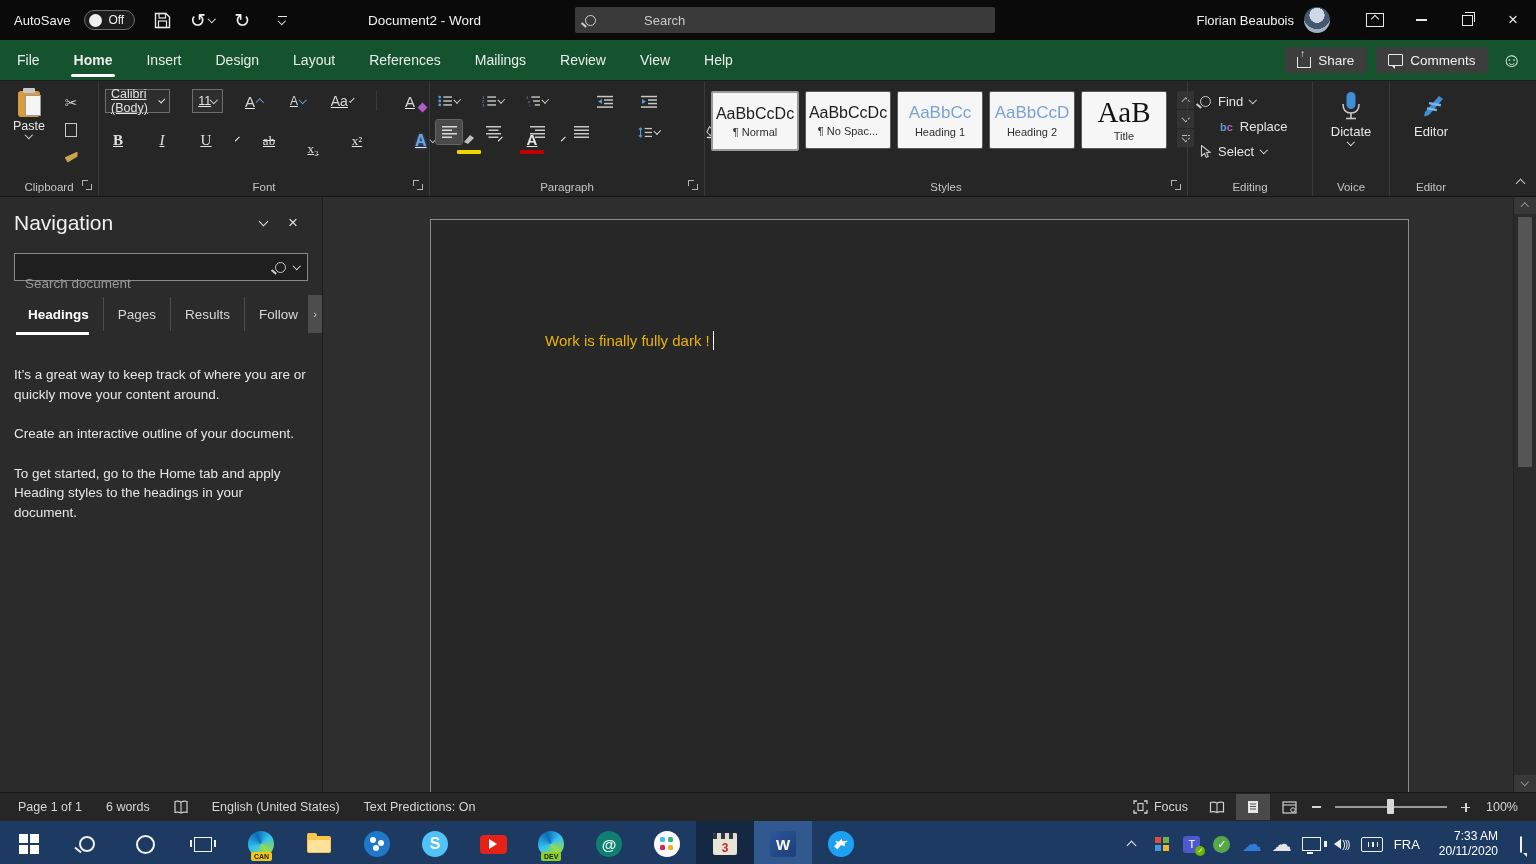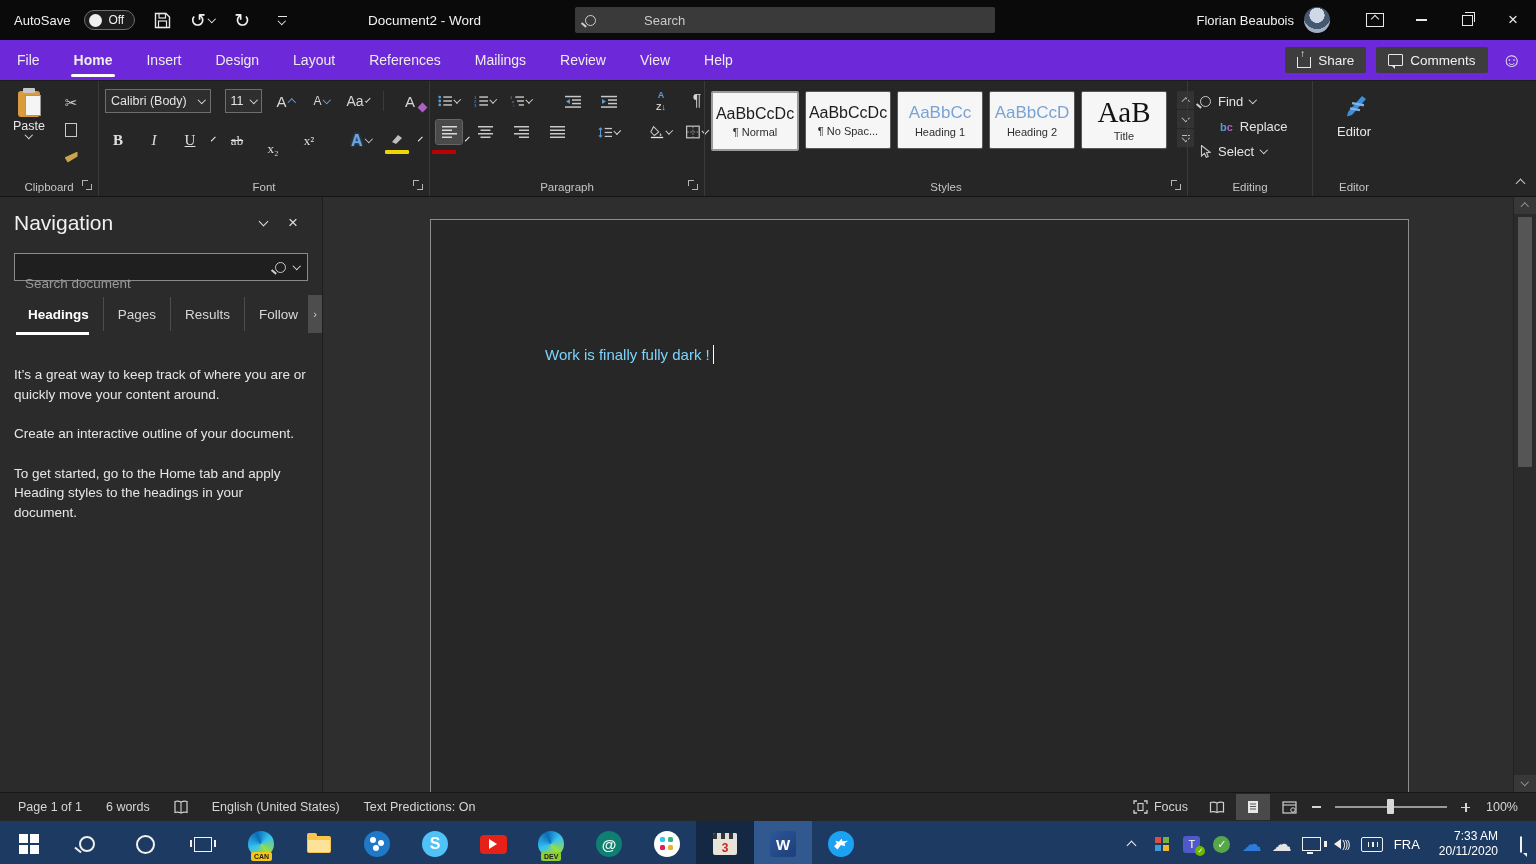--- a/index.html
+++ b/index.html
@@ -29,21 +29,21 @@
   .min-ico{width:11px;height:1.5px;background:#e8e8e8;}
   .restore-ico{width:9px;height:9px;border:1.2px solid #e8e8e8;position:relative;}
   .restore-ico::before{content:"";position:absolute;left:2px;top:-4px;width:9px;height:9px;border-top:1.2px solid #e8e8e8;border-right:1.2px solid #e8e8e8;}
 
   
   .chv{display:inline-block;width:6px;height:6px;border-right:1.4px solid currentColor;border-bottom:1.4px solid currentColor;transform:rotate(45deg);margin-top:-3px;}
   .chv-u{transform:rotate(-135deg);margin-top:3px;}
   .chv-sm{width:4.5px;height:4.5px;}
 
   
-  .tabrow{height:40px;background:#6d28d9;display:flex;align-items:center;position:relative;border-bottom:1px solid #1c1c1c;}
+  .tabrow{height:40px;background:#14532d;display:flex;align-items:center;position:relative;border-bottom:1px solid #1c1c1c;}
   .rtab{padding:0 17px;font-size:14px;color:#ececec;height:40px;display:flex;align-items:center;position:relative;cursor:default;}
   .rtab.active{font-weight:bold;}
   .rtab.active::after{content:"";position:absolute;left:14px;right:14px;bottom:3px;height:3px;background:#fff;border-radius:2px;}
   .tabrow-right{position:absolute;right:14px;display:flex;align-items:center;gap:10px;}
   .pill-btn{background:#3d3d3d;border-radius:2px;height:26px;display:flex;align-items:center;gap:7px;padding:0 12px;font-size:13.5px;color:#f0f0f0;}
   .share-ico{width:12px;height:10px;border:1.3px solid #e8e8e8;border-top:none;position:relative;margin-top:4px;}
   .share-ico::after{content:"↑";position:absolute;left:2px;top:-9px;font-size:10px;}
   .comment-ico{width:13px;height:10px;border:1.4px solid #e8e8e8;border-radius:1px;position:relative;}
   .comment-ico::after{content:"";position:absolute;left:2px;bottom:-4px;border-left:4px solid transparent;border-right:0 solid transparent;border-top:4px solid #e8e8e8;}
 
@@ -62,21 +62,21 @@
   .paste-big{width:46px;display:flex;flex-direction:column;align-items:center;gap:2px;padding-top:2px;}
   .clip-ico{width:22px;height:26px;background:#d99b3c;border-radius:3px;position:relative;}
   .clip-ico::before{content:"";position:absolute;left:5px;top:-3px;width:12px;height:5px;background:#c8c8c8;border-radius:1px;}
   .clip-ico::after{content:"";position:absolute;left:7px;top:4px;width:14px;height:19px;background:#f5f5f5;border:1px solid #999;}
   .sm-col{display:flex;flex-direction:column;gap:3px;margin-left:6px;padding-top:2px;}
   .copy-ico{width:10px;height:12px;border:1.2px solid #c8c8c8;position:relative;background:#262626;}
   .copy-ico::before{content:"";position:absolute;left:2.5px;top:-4.5px;width:10px;height:12px;border:1.2px solid #c8c8c8;background:#262626;z-index:-1;}
   .painter-ico{width:13px;height:11px;background:#caa34a;clip-path:polygon(0 55%,100% 0,100% 45%,25% 100%);}
   .fontname{width:152px;}
   .fontsize{width:42px;margin-left:4px;}
-  .fr{display:flex;align-items:center;gap:10px;}
+  .fr{display:flex;align-items:center;gap:18px;text-decoration:underline;}
   .fr+.fr{margin-top:7px;}
   .biu{font-size:15px;color:#e0e0e0;font-family:"Liberation Serif",serif;}
   .blue{color:#6ca6e0;}
   .ahl{position:relative;padding-bottom:3px;font-weight:bold;}
   .ahl .bar{position:absolute;left:1px;right:1px;bottom:0;height:4px;border-radius:1px;}
   .list-svg,.al-svg{display:block;}
 
   
   .style-card{width:84px;height:56px;background:#f6f6f6;border:1px solid #585858;border-radius:2px;display:flex;flex-direction:column;align-items:center;justify-content:center;overflow:hidden;flex:none;}
   .style-card.sel{border:2px solid #9a9a9a;}
@@ -107,21 +107,21 @@
   .ntab+.ntab{border-left:1px solid #4c4c4c;}
   .ntab.active{font-weight:bold;color:#fff;}
   .ntab.active::after{content:"";position:absolute;left:2px;right:14px;bottom:-4px;height:3px;background:#fff;}
   .ntab.cut{max-width:62px;overflow:hidden;padding-right:0;}
   .ntab-scroll{position:absolute;right:-14px;top:-2px;width:14px;height:38px;background:#4d4d4d;color:#cfcfcf;display:flex;align-items:center;justify-content:center;font-size:11px;}
   .nav-body{margin-top:34px;font-size:13.5px;line-height:1.45;color:#e6e6e6;}
   .nav-body p{margin:0 0 20px 0;}
 
   .canvas{flex:1;position:relative;background:#2e2e2e;overflow:hidden;}
   .page{position:absolute;left:107px;top:22px;width:977px;height:640px;background:#272727;border:1px solid #8c8c8c;}
-  .doc-line{position:absolute;left:114px;top:125px;font-size:15px;color:#7dd3fc;display:flex;align-items:center;}
+  .doc-line{position:absolute;left:114px;top:111px;font-size:15px;color:#eab308;display:flex;align-items:center;}
   .caret{display:inline-block;width:1px;height:19px;background:#fff;margin-left:3px;}
 
   .vscroll{width:22px;flex:none;background:#2b2b2b;border-left:1px solid #222;display:flex;flex-direction:column;align-items:center;}
   .vs-btn{width:22px;height:17px;display:flex;align-items:center;justify-content:center;color:#9d9d9d;background:#383838;}
   .vs-thumb{width:14px;height:250px;background:#555;margin-top:3px;border-radius:1px;}
   .vs-spacer{flex:1;}
 
   
   .statusbar{height:28px;background:#262626;border-top:1px solid #161616;display:flex;align-items:center;font-size:12.5px;color:#d5d5d5;padding:0 8px;gap:4px;}
   .st-item{padding:0 10px;display:flex;align-items:center;gap:6px;height:28px;}
@@ -564,20 +564,33 @@
       <div class="ed-item">
         <svg width="11" height="13" viewBox="0 0 11 13">
           <path d="M1.5 0.5 L1.5 11 L4.5 8.4 L6.2 12.3 L8.2 11.4 L6.5 7.6 L10 7.2 Z" fill="none" stroke="#c8c8c8" stroke-width="1.1"></path>
         </svg>
         <span>Select</span>
         <span class="chv chv-sm"></span>
       </div>
       <span class="grp-label">Editing</span>
     </div>
 
+    <div class="grp" style="width:64px;">
+      <div class="bigbtn">
+        <svg class="mic-svg" width="22" height="30" viewBox="0 0 22 30">
+          <rect x="6.5" y="1" width="9" height="17" rx="4.5" fill="#3f8fd6"></rect>
+          <path d="M3 13 q0 9 8 9 q8 0 8 -9" fill="none" stroke="#c8c8c8" stroke-width="1.6"></path>
+          <line x1="11" y1="22" x2="11" y2="27" stroke="#c8c8c8" stroke-width="1.6"></line>
+          <line x1="6" y1="27.5" x2="16" y2="27.5" stroke="#c8c8c8" stroke-width="1.6"></line>
+        </svg>
+        <span>Dictate</span>
+        <span class="chv chv-sm"></span>
+      </div>
+      <span class="grp-label">Voice</span>
+    </div>
 
     <div class="grp" style="width:70px;">
       <div class="bigbtn">
         <svg class="pen-svg" width="30" height="30" viewBox="0 0 30 30">
           <path d="M9 21 L23 5 L27 8 L13 24 L8 25.5 Z" fill="#3f8fd6"></path>
           <rect x="13" y="12" width="12" height="2.4" fill="#7db5e8" transform="rotate(10 19 13)"></rect>
           <rect x="11" y="17" width="10" height="2.4" fill="#7db5e8" transform="rotate(10 16 18)"></rect>
         </svg>
         <span>Editor</span>
       </div>

